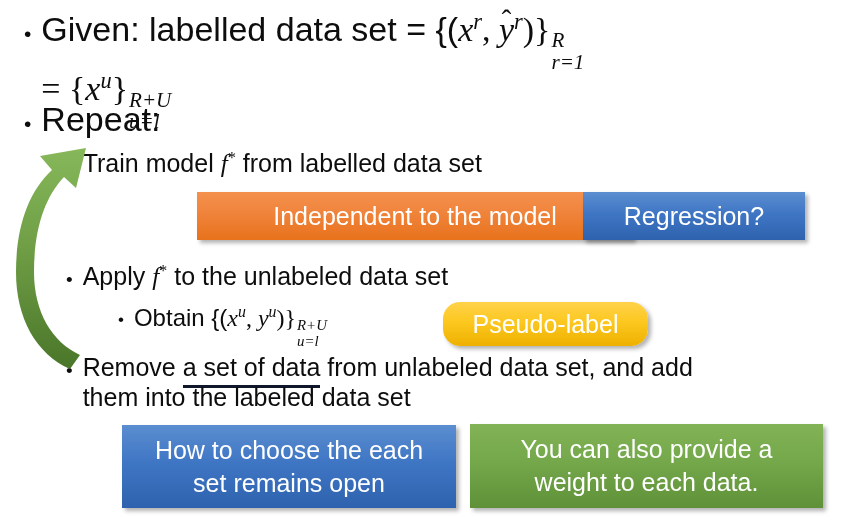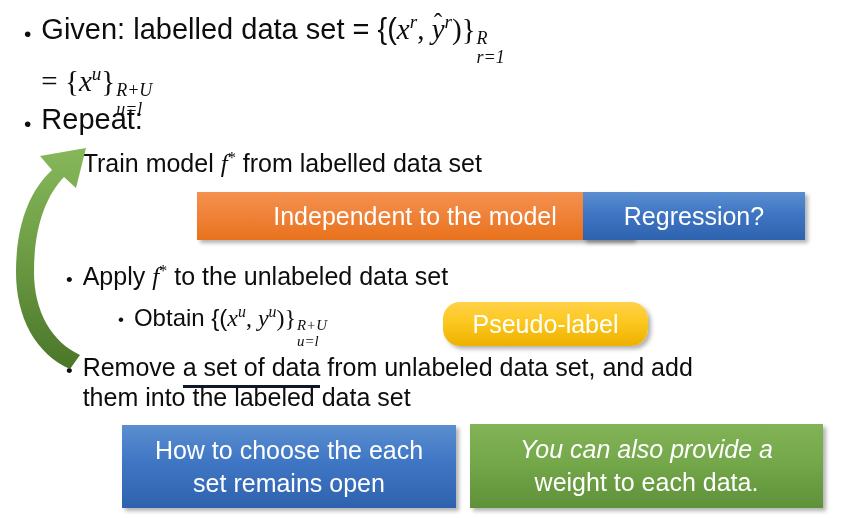--- a/index.html
+++ b/index.html
@@ -36,21 +36,21 @@
   }
   .dot.lvl1 { font-size: 21px; padding-top: 9px; }
   .dot.lvl2 { font-size: 19px; padding-top: 9px; }
   .dot.lvl3 { font-size: 17px; padding-top: 8px; }
 
   .btext {
     padding-left: 10px;
     color: #0d0d0d;
   }
 
-  .lvl1 .btext { font-size: 29px; line-height: 31px; }
+  .lvl1 .btext { font-size: 34px; line-height: 31px; }
   .lvl2 .btext { font-size: 25px; line-height: 30px; }
   .lvl3 .btext { font-size: 24px; line-height: 29px; }
 
   
   .mi {
     font-family: "Liberation Serif", serif;
     font-style: italic;
   }
   .mr {
     font-family: "Liberation Serif", serif;
@@ -196,21 +196,21 @@
     <span class="dot lvl2">•</span>
     <span class="btext"><span>Remove </span><span class="redline">a set of data</span><span> from unlabeled data set, and add</span><br><span>them into the labeled data set</span></span>
   </div>
 
   <div class="box box-blue" style="left:122px; top:425px; width:334px; height:83px; flex-direction:column; line-height:33px;">
     <span style="font-size:25px;">How to choose the each</span>
     <span style="font-size:25px;">set remains open</span>
   </div>
 
   <div class="box box-green" style="left:470px; top:424px; width:353px; height:84px; flex-direction:column; line-height:33px;">
-    <span style="font-size:25px;font-style:italic;">You can also provide a</span>
+    <span style="font-size:25px;">You can also provide a</span>
     <span style="font-size:25px;">weight to each data.</span>
   </div>
 
   <div class="arrow-wrap">
     <svg width="110" height="246" viewBox="0 0 110 246">
       <defs>
         <linearGradient id="arrowGrad" x1="0" y1="0" x2="0" y2="1">
           <stop offset="0%" stop-color="#86b85a"></stop>
           <stop offset="45%" stop-color="#6f9e46"></stop>
           <stop offset="100%" stop-color="#4a7629"></stop>

